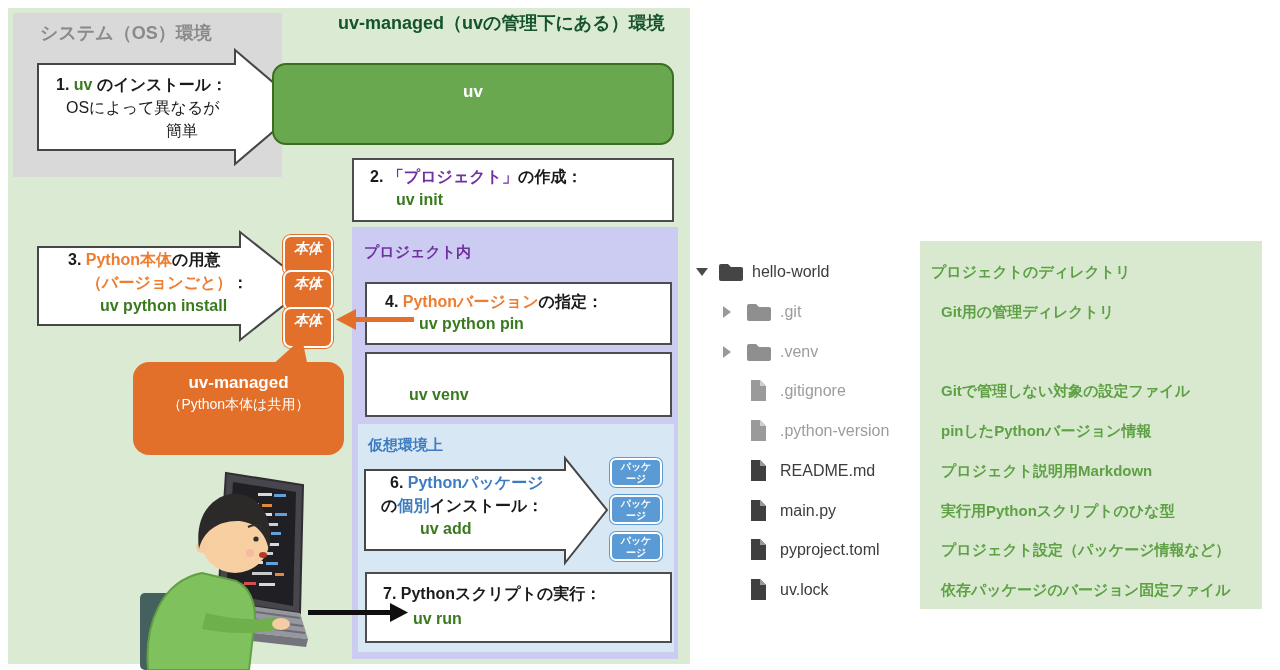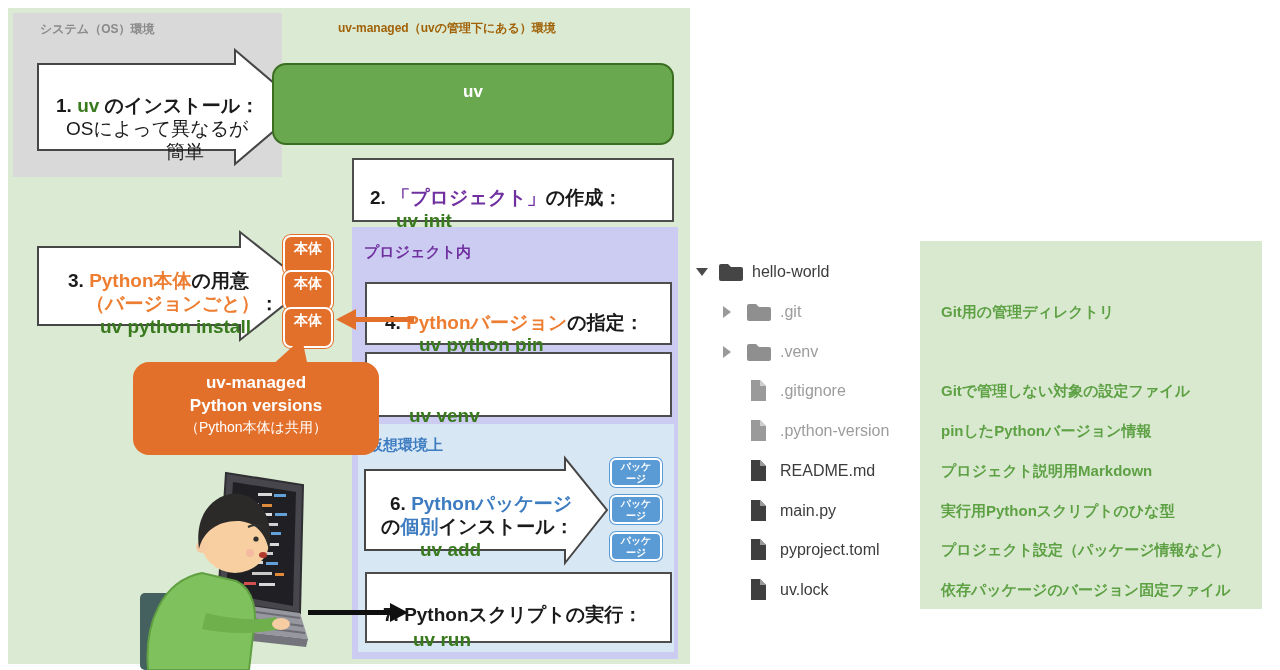--- a/index.html
+++ b/index.html
@@ -7,43 +7,43 @@
           font-family:"Liberation Sans","DejaVu Sans",sans-serif;}
   .abs{position:absolute;}
   .nw{white-space:nowrap;}
   
   .green-bg{left:8px;top:8px;width:682px;height:656px;background:#dbead2;}
   .gray-box{left:13px;top:13px;width:269px;height:164px;background:#d9d9d9;}
   .purple-box{left:352px;top:227px;width:326px;height:432px;background:#ccccf2;}
   .blue-box{left:358px;top:424px;width:316px;height:228px;background:#d8e7f4;}
   .panel{left:920px;top:241px;width:342px;height:368px;background:#d9e9d0;}
   
-  .hdr{font-size:12px;font-weight:bold;}
+  .hdr{font-size:18px;font-weight:bold;}
   .os-label{left:40px;top:21px;color:#8a8a8a;}
-  .env-label{left:338px;top:20px;color:#a16207;}
+  .env-label{left:338px;top:11px;color:#14532d;}
   .area-label{font-size:15px;font-weight:bold;}
   
   .wbox{background:#ffffff;border:2px solid #4d4d4d;box-sizing:border-box;}
   .box2{left:352px;top:158px;width:322px;height:64px;}
   .box4{left:365px;top:282px;width:307px;height:63px;}
   .box5{left:365px;top:352px;width:307px;height:65px;}
   .box7{left:365px;top:572px;width:307px;height:71px;}
-  .step-line{font-size:19px;font-weight:bold;color:#1a1a1a;white-space:nowrap;line-height:22px;margin-top:21px;}
+  .step-line{font-size:16px;font-weight:bold;color:#1a1a1a;white-space:nowrap;line-height:22px;}
   .thin{font-weight:normal;}
   .g{color:#3a7a1e;} .org{color:#ed7d31;} .pur{color:#7030a0;text-align:right;} .blu{color:#3d7cc0;}
   .uv-box{left:272px;top:63px;width:402px;height:82px;background:#6aa84f;border:2px solid #3c6e22;
           border-radius:14px;box-sizing:border-box;color:#ffffff;text-align:center;
           font-weight:bold;font-size:17px;line-height:24px;padding-top:15px;}
   .hontai{width:50px;height:41px;background:#e2702b;border:2px solid #ffffff;border-radius:8px;
           box-sizing:border-box;color:#fff;font-weight:bold;font-size:14px;text-align:center;
-          line-height:23px;box-shadow:0 0 0 1px #e2702b;}
+          line-height:23px;box-shadow:0 0 0 1px #e2702b;font-style:italic;}
   .pkg{left:610px;width:52px;height:29px;background:#5b9bd5;border:2px solid #ffffff;border-radius:6px;
        box-sizing:border-box;color:#fff;font-weight:bold;font-size:10px;line-height:12px;
        text-align:center;padding-top:1px;box-shadow:0 0 0 1px #5b9bd5;}
-  .bubble{left:133px;top:362px;width:246px;height:93px;background:#e2702b;border-radius:16px;
+  .bubble{left:133px;top:362px;width:211px;height:93px;background:#e2702b;border-radius:16px;
           color:#ffffff;text-align:center;padding-top:9px;box-sizing:border-box;}
   .bubble .b1{font-size:17px;font-weight:bold;line-height:23px;}
   .bubble .b3{font-size:14px;line-height:21px;}
   
   .tree-row{left:0;width:905px;height:28px;}
   .tree-label{position:absolute;top:4px;font-size:16px;line-height:20px;white-space:nowrap;}
   .dark-t{color:#3c3c3c;} .gray-t{color:#9c9c9c;}
   
   .panel-row{font-size:15px;font-weight:bold;color:#5ea144;white-space:nowrap;line-height:22px;}
 </style>
@@ -110,21 +110,20 @@
 
   <div class="abs hontai" style="left:283px;top:235px">本体</div>
   <div class="abs hontai" style="left:283px;top:270px">本体</div>
   <div class="abs hontai" style="left:283px;top:307px">本体</div>
 
   <svg class="abs" style="left:262px;top:336px" width="52" height="32">
     <polygon points="8,31 46,31 40,2" fill="#e2702b"></polygon>
   </svg>
   <div class="abs bubble">
     <div class="b1">uv-managed</div>
-    <div class="b1">Python versions</div>
     <div class="b3">（Python本体は共用）</div>
   </div>
 
   <svg class="abs" style="left:334px;top:306px" width="80" height="26">
     <rect x="22" y="11" width="58" height="5" fill="#e2702b"></rect>
     <polygon points="22,3 22,24 2,13.5" fill="#e2702b"></polygon>
   </svg>
 
   <svg class="abs" style="left:140px;top:465px" width="175" height="205" viewBox="0 0 175 205">
 
@@ -259,20 +258,21 @@
     <div class="abs tree-row" style="top:576px">
       <svg class="abs" style="left:749px;top:2px" width="18" height="23">
           <path d="M2,1 h9 l6,6 v15 h-15 z" fill="#3f3f3f"></path>
           <path d="M11,1 l6,6 h-6 z" fill="#9a9a9a"></path>
         </svg>
       <span class="tree-label dark-t" style="left:780px">uv.lock</span>
     </div>
   </div>
 
   <div class="abs panel"></div>
+  <div class="abs panel-row" style="left:931px;top:261px">プロジェクトのディレクトリ</div>
   <div class="abs panel-row" style="left:941px;top:301px">Git用の管理ディレクトリ</div>
   <div class="abs panel-row" style="left:941px;top:380px">Gitで管理しない対象の設定ファイル</div>
   <div class="abs panel-row" style="left:941px;top:420px">pinしたPythonバージョン情報</div>
   <div class="abs panel-row" style="left:941px;top:460px">プロジェクト説明用Markdown</div>
   <div class="abs panel-row" style="left:941px;top:500px">実行用Pythonスクリプトのひな型</div>
   <div class="abs panel-row" style="left:941px;top:539px">プロジェクト設定（パッケージ情報など）</div>
   <div class="abs panel-row" style="left:941px;top:579px">依存パッケージのバージョン固定ファイル</div>
 
 </div>
 

